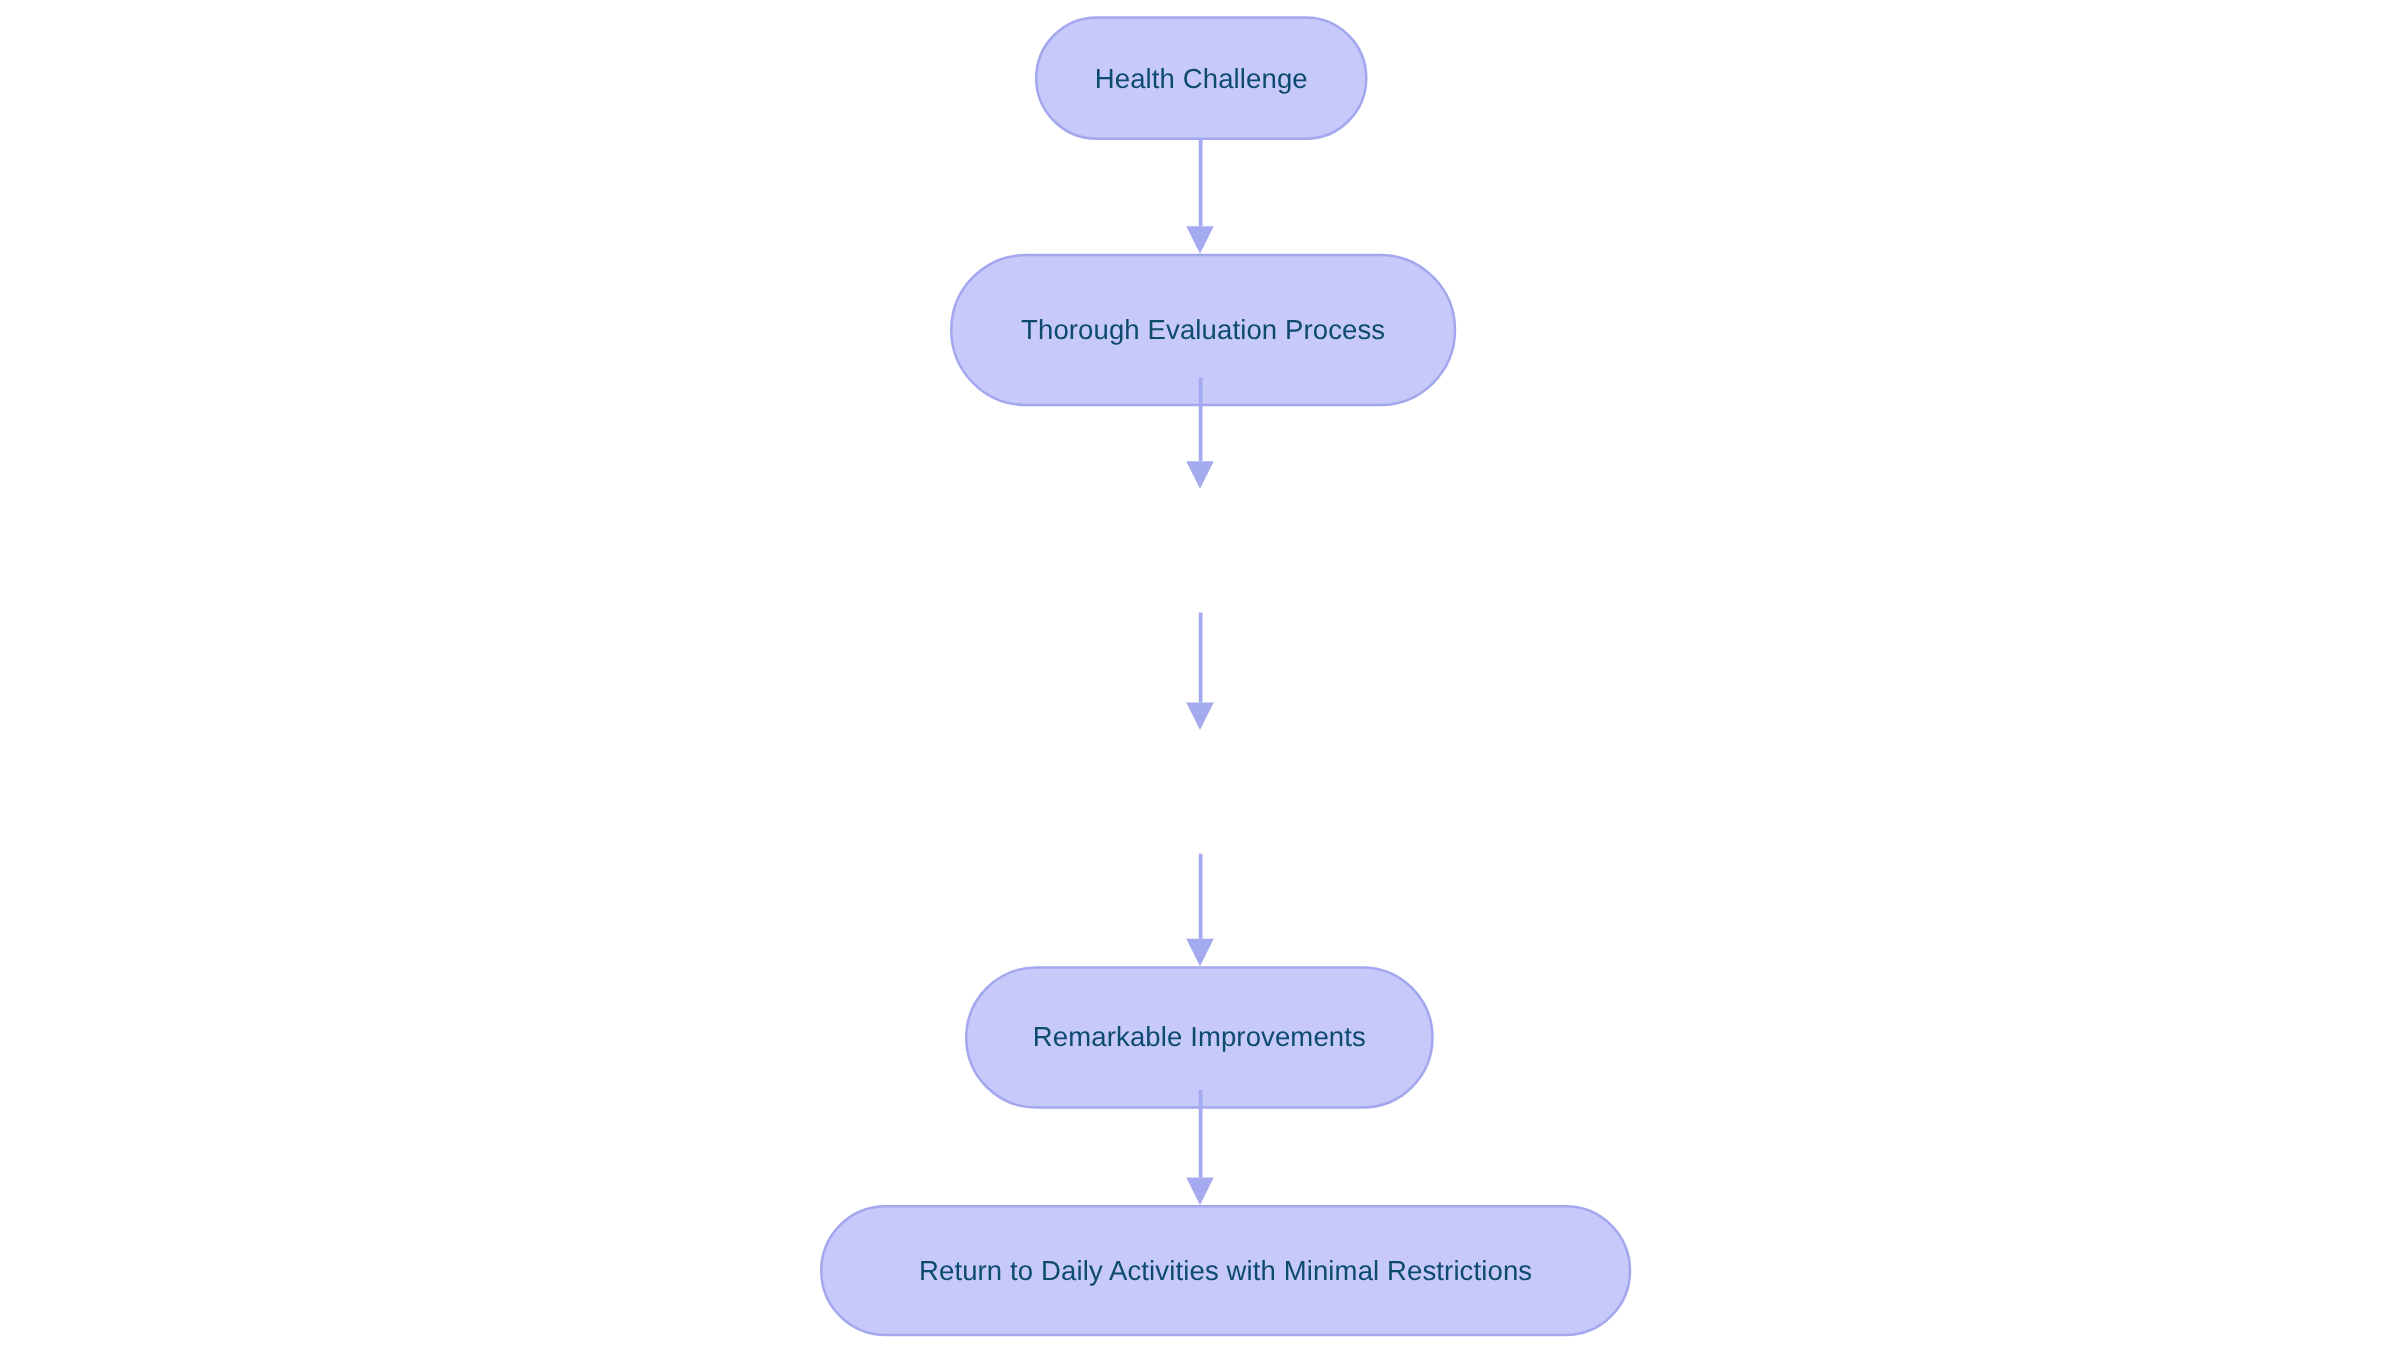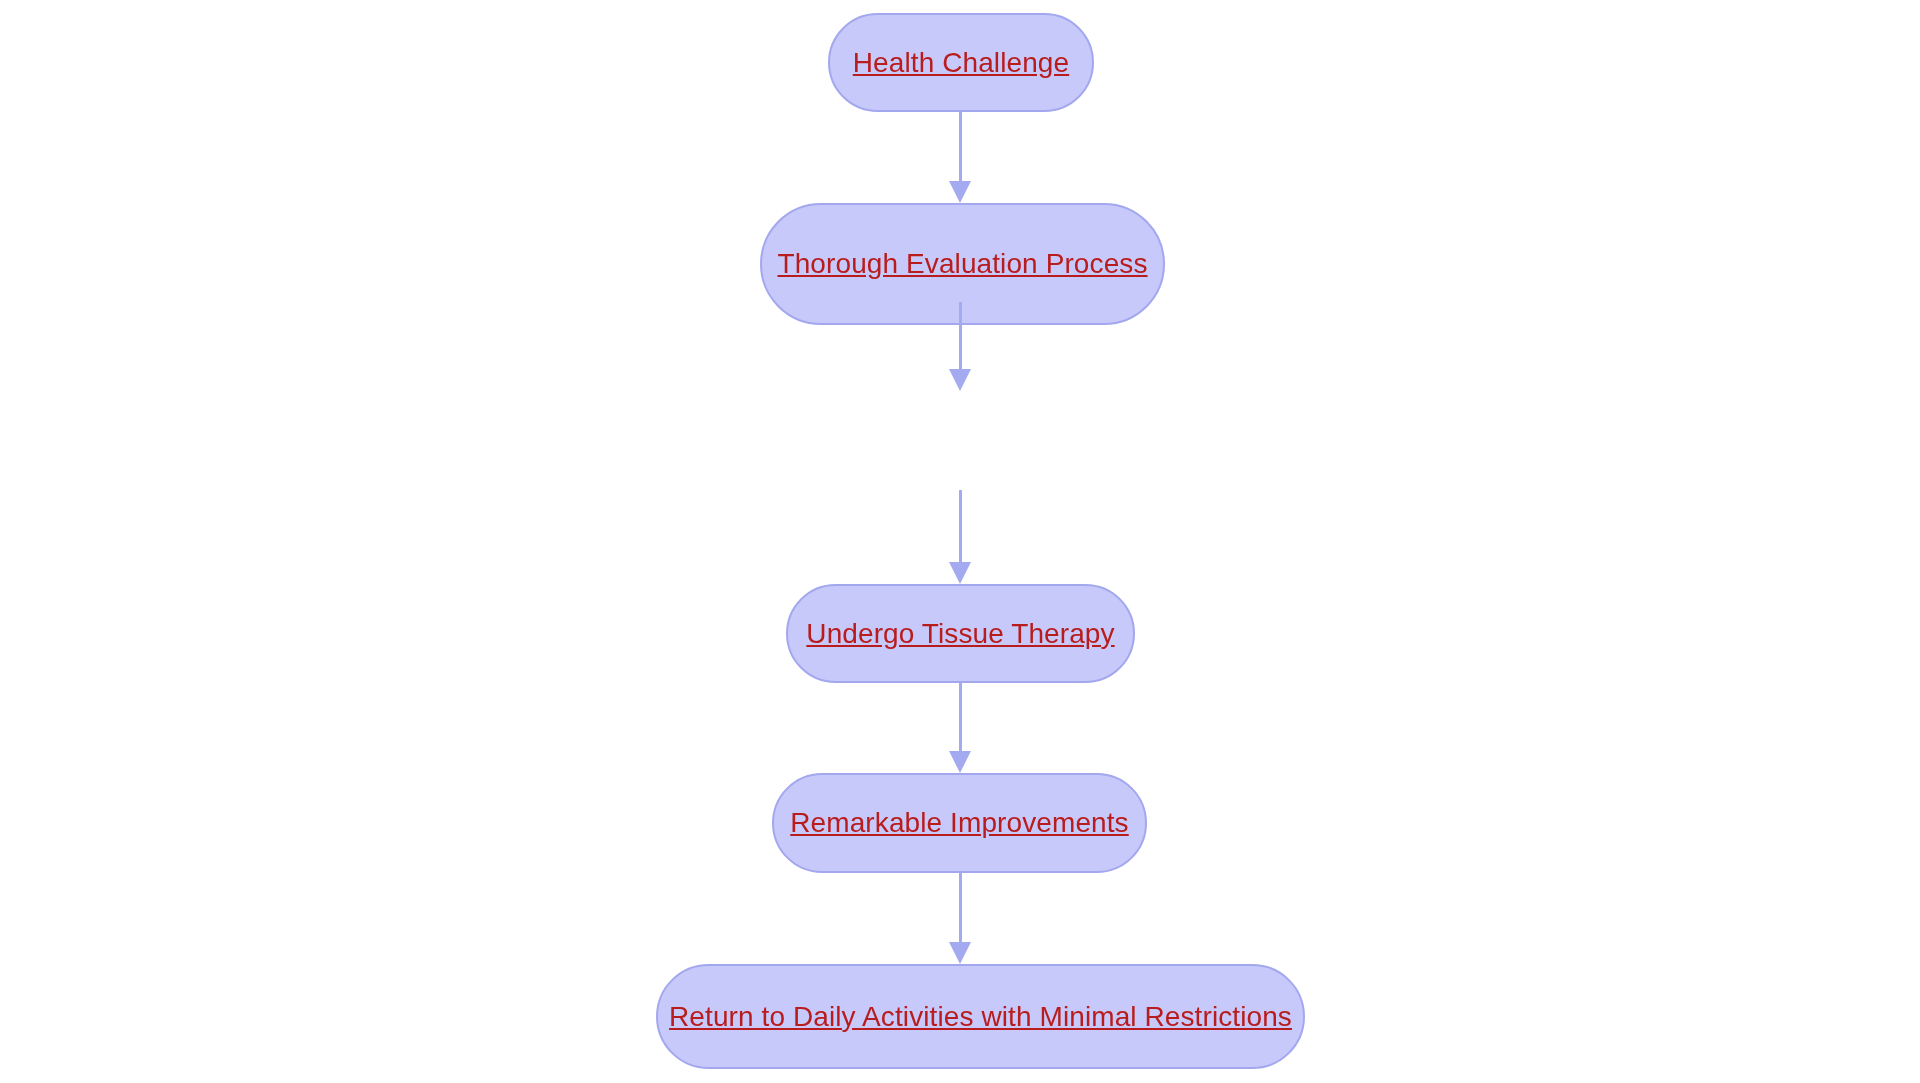--- a/index.html
+++ b/index.html
@@ -33,33 +33,32 @@
     border-radius: 999px;
     color: #2f2fd4;
     font-size: 24px;
     line-height: 1;
     letter-spacing: 0.1px;
     white-space: nowrap;
     user-select: none;
   }
 
   .node-label {
-    color: #b91c1c;
-    font-size: 28px;
+    color: #0c4a6e;
+    font-size: 22px;
     line-height: 1;
     white-space: nowrap;
-    text-decoration: underline;
   }
 
   
   .node-1 { left: 828px;  top: 13px;   width: 266px; height: 99px;  }
   .node-2 { left: 760px;  top: 203px;  width: 405px; height: 122px;  }
   .node-3 { left: 822px;  top: 391px;  width: 278px; height: 99px;  }
   .node-4 { left: 786px;  top: 584px;  width: 349px; height: 99px;  }
-  .node-5 { left: 772px;  top: 773px;  width: 375px; height: 100px; text-align: center;  }
+  .node-5 { left: 772px;  top: 773px;  width: 375px; height: 114px; text-align: center;  }
   .node-6 { left: 656px;  top: 964px;  width: 649px; height: 105px; }
 
   
   .edge {
     position: absolute;
     left: 959px;            
     width: 3px;
     background: #a3aaf0;
   }
   .edge-head {
@@ -104,23 +103,20 @@
     <span class="node-label">Thorough Evaluation Process</span>
   </div>
 
   <div class="edge edge-2"></div>
   <div class="edge-head edge-2-head"></div>
 
 
   <div class="edge edge-3"></div>
   <div class="edge-head edge-3-head"></div>
 
-  <div class="node node-4">
-    <span class="node-label">Undergo Tissue Therapy</span>
-  </div>
 
   <div class="edge edge-4"></div>
   <div class="edge-head edge-4-head"></div>
 
   <div class="node node-5">
     <span class="node-label">Remarkable Improvements</span>
   </div>
 
   <div class="edge edge-5"></div>
   <div class="edge-head edge-5-head"></div>

